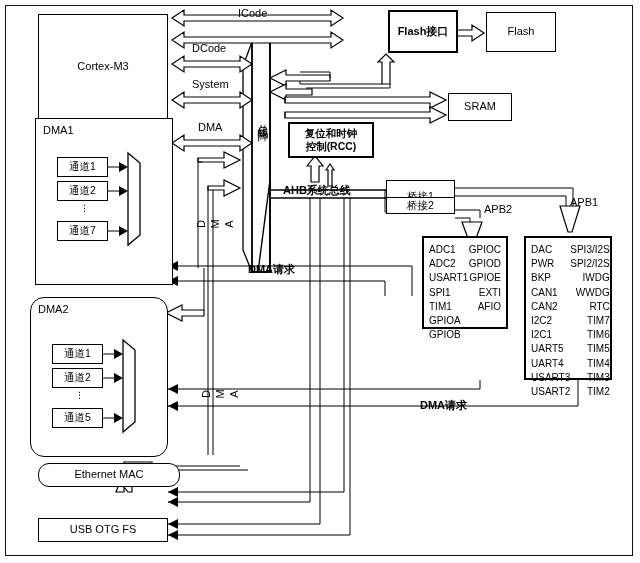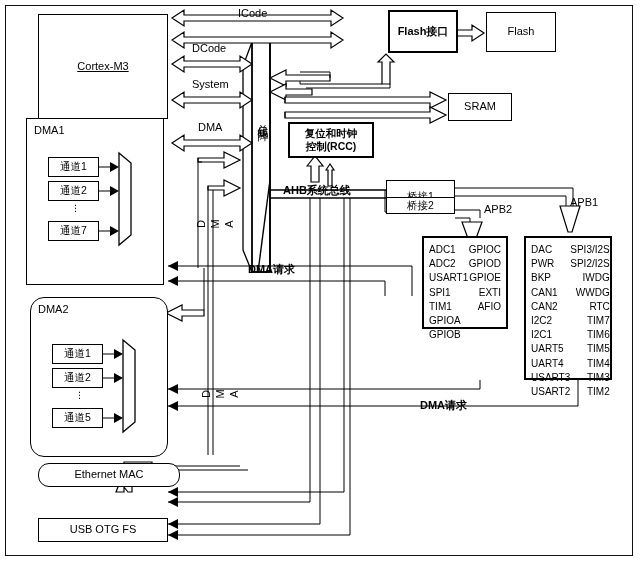--- a/index.html
+++ b/index.html
@@ -138,21 +138,21 @@
     <polygon class="solid" points="168,524 178,519 178,529"></polygon>
     <path class="ln" d="M168,535 L344,535"></path>
     <polygon class="solid" points="168,535 178,530 178,540"></polygon>
     <path class="ln" d="M344,492 L344,198"></path>
     <path class="ln" d="M310,502 L310,198"></path>
     <path class="ln" d="M320,524 L320,198"></path>
     <path class="ln" d="M344,535 L350,535 L350,198"></path>
 
   </svg>
 
-  <div class="blk med" style="left:38px;top:14px;width:130px;height:105px;text-decoration:underline;">
+  <div class="blk med" style="left:38px;top:14px;width:130px;height:105px;">
     <span>Cortex-M3</span>
   </div>
 
   <div class="blk thick" style="left:344px;top:10px;width:70px;height:43px;font-weight:bold;margin-left:44px;">
     <span>Flash接口</span>
   </div>
 
   <div class="blk" style="left:486px;top:12px;width:70px;height:40px;">
     <span>Flash</span>
   </div>
@@ -168,21 +168,21 @@
 
   <div class="blk" style="left:386px;top:180px;width:69px;height:33px;font-size:10.5px;">
     <span>桥接1</span>
   </div>
   <div class="blk" style="left:386px;top:197px;width:69px;height:17px;font-size:10.5px;">
     <span>桥接2</span>
   </div>
 
   <div class="vtxt" style="left:255px;top:115px;">总线矩阵</div>
 
-  <div class="cont" style="left:26px;top:118px;width:138px;height:167px;">
+  <div class="cont" style="left:35px;top:118px;width:138px;height:167px;">
     <span class="ttl">DMA1</span>
     <div class="chan" style="left:21px;top:38px;width:51px;height:20px;">
       <span>通道1</span>
     </div>
     <div class="chan" style="left:21px;top:62px;width:51px;height:20px;">
       <span>通道2</span>
     </div>
     <div class="txt" style="left:44px;top:85px;font-size:9px;line-height:1;letter-spacing:0;">⋮</div>
     <div class="chan" style="left:21px;top:102px;width:51px;height:20px;">
       <span>通道7</span>

